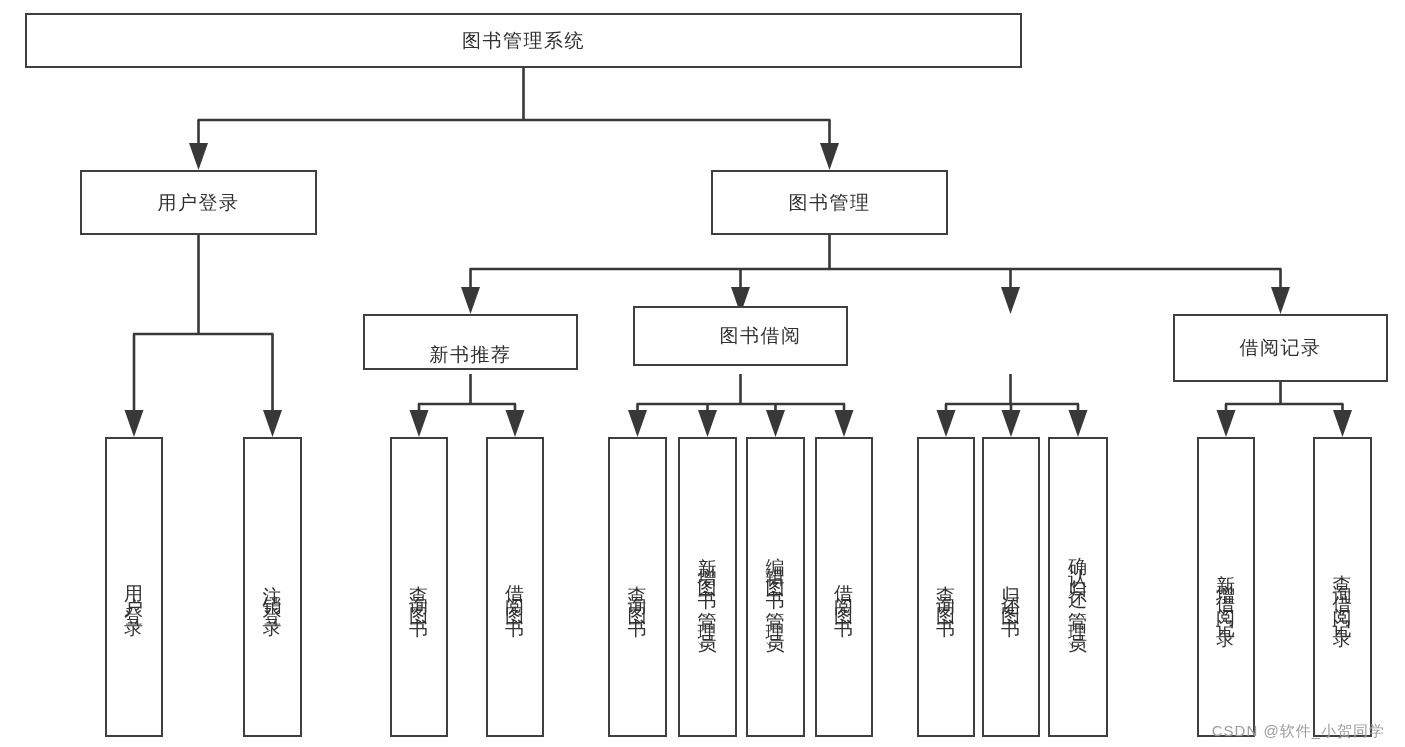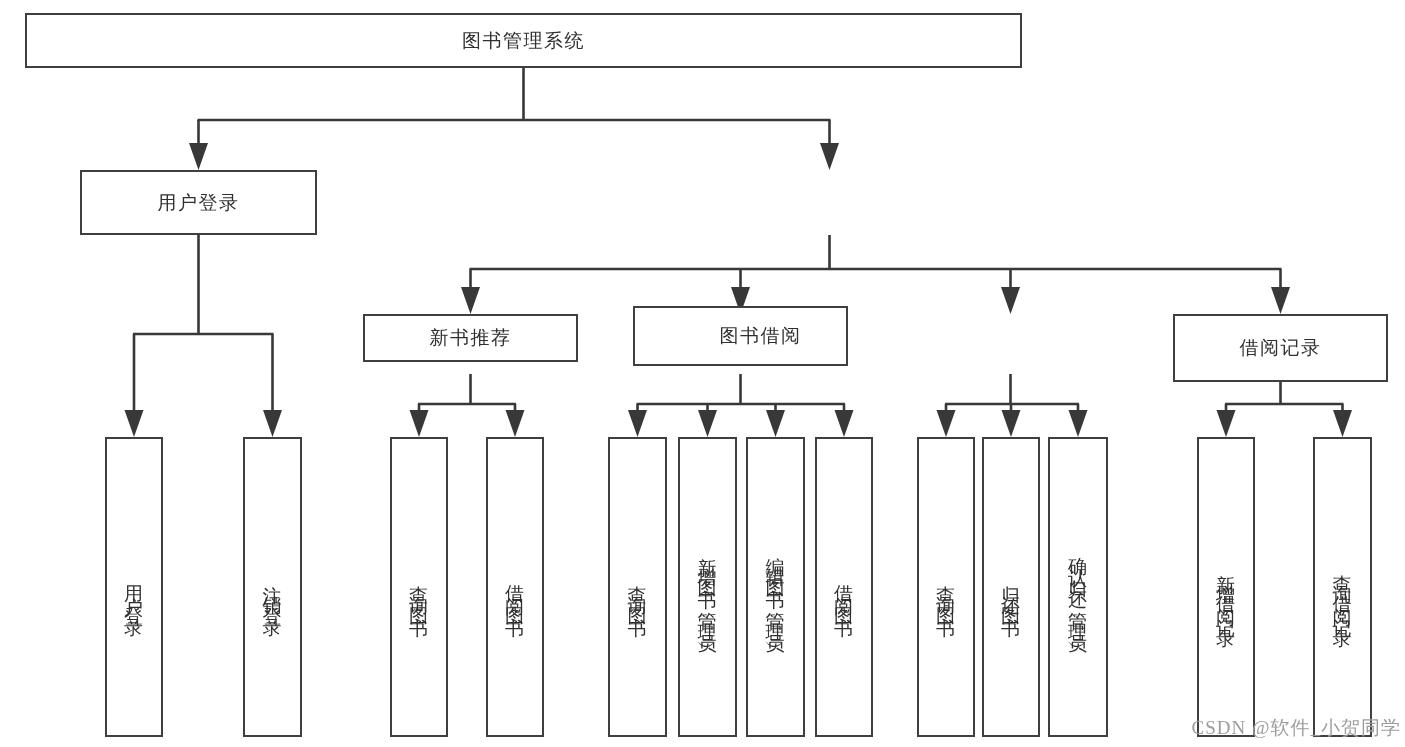--- a/index.html
+++ b/index.html
@@ -34,27 +34,26 @@
     writing-mode: vertical-rl;
     text-orientation: mixed;
     font-size: 19px;
     letter-spacing: 11px;
     line-height: 1;
     padding-top: 9px; 
     white-space: nowrap;
   }
   .watermark {
     position: absolute;
-    right: 4px;
+    right: 20px;
     bottom: 6px;
-    font-size: 19px;
+    font-size: 15px;
     letter-spacing: 1px;
     color: rgba(148, 148, 148, 0.92);
     text-shadow: 0 0 1px rgba(255,255,255,0.6);
-    font-family: Liberation Serif, serif;
   }
 </style>
 </head>
 <body>
 
 <div class="canvas">
 
   <svg class="connectors" viewBox="0 0 1405 747" xmlns="http://www.w3.org/2000/svg">
     <defs>
       <polygon id="ah" points="-9.5,-27 9.5,-27 0,0"></polygon>
@@ -100,22 +99,25 @@
     </g>
   </svg>
 
   <div class="node hbox root-box" style="left:25px;top:13px;width:997px;height:55px;">
     <span>图书管理系统</span>
   </div>
 
   <div class="node hbox" style="left:80px;top:170px;width:237px;height:65px;">
     <span>用户登录</span>
   </div>
+  <div class="node hbox" style="left:711px;top:170px;width:237px;height:65px;">
+    <span>图书管理</span>
+  </div>
 
-  <div class="node hbox" style="left:363px;top:314px;width:215px;height:48px;">
+  <div class="node hbox" style="left:363px;top:314px;width:215px;height:56px;align-items:flex-end;">
     <span>新书推荐</span>
   </div>
   <div class="node hbox" style="left:633px;top:306px;width:215px;height:60px;padding-left:40px;">
     <span>图书借阅</span>
   </div>
   <div class="node hbox" style="left:1173px;top:314px;width:215px;height:68px;">
     <span>借阅记录</span>
   </div>
 
   <div class="node vbox" style="left:105px;top:437px;width:58px;height:300px;">

